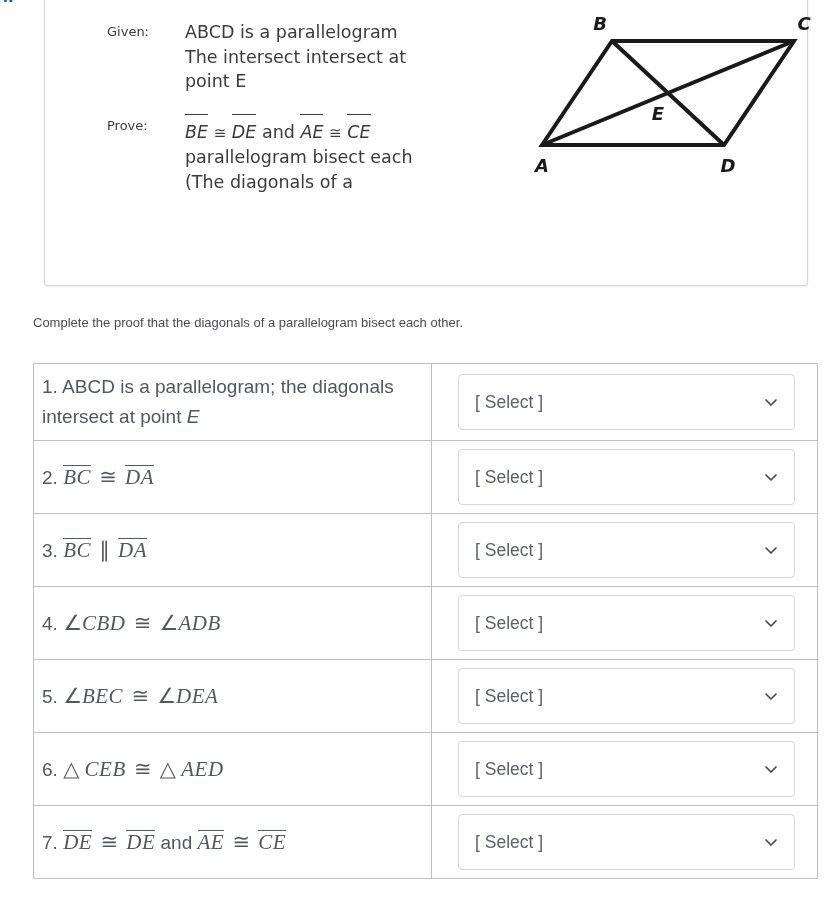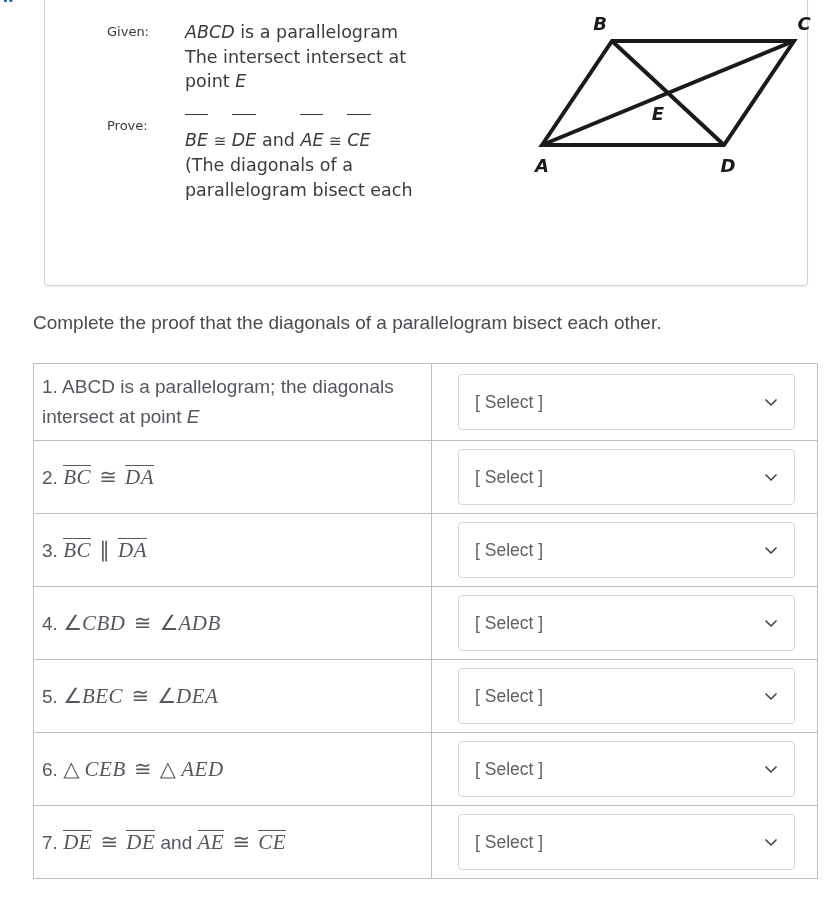--- a/index.html
+++ b/index.html
@@ -56,45 +56,45 @@
     line-height: 24.5px;
     font-family: "DejaVu Sans", sans-serif;
   }
   .gp-body {
     flex: 1 1 auto;
     font-size: 17.5px;
     color: #3b3b3b;
     line-height: 24.5px;
     font-family: "DejaVu Sans", sans-serif;
   }
-  .gp-body .it { font-style: italic; }
+  .gp-body .it { }
   .gp-gap { height: 20px; }
   .seg {
     display: inline-block;
     border-top: 1.3px solid #3b3b3b;
-    padding-top: 16px;
+    padding-top: 8px;
     font-style: italic;
     line-height: 1.05;
   }
   .cong { font-size: 15px; }
 
   
   #figure {
     position: absolute;
     left: 487px; top: 32px;
     width: 300px; height: 172px;
   }
   #figure svg { display: block; }
 
   
   #instruction {
     position: absolute;
     left: 33px; top: 310px;
     width: 790px;
-    font-size: 19px;
+    font-size: 13px;
     color: #4a4a50;
     font-family: "Liberation Sans", sans-serif;
     line-height: 26px;
   }
 
   
   #proof-table {
     position: absolute;
     left: 33px; top: 363px;
     width: 785px;
@@ -202,22 +202,22 @@
       <div class="gp-body">
         <div>
           <span class="seg">BE</span>
           <span class="cong">≅</span>
           <span class="seg">DE</span>
           <span>and</span>
           <span class="seg">AE</span>
           <span class="cong">≅</span>
           <span class="seg">CE</span>
         </div>
+        <div>parallelogram bisect each</div>
         <div>(The diagonals of a</div>
-        <div>parallelogram bisect each</div>
       </div>
     </div>
 
   </div>
 
   <div id="figure">
     <svg width="300" height="172" viewBox="0 0 300 172" aria-hidden="true">
 
       <polygon points="10,135 80,31 262,31 192,135" fill="none" stroke="#1a1a1a" stroke-width="4" stroke-linejoin="miter"></polygon>
       <line x1="80" y1="31" x2="192" y2="135" stroke="#1a1a1a" stroke-width="4"></line>

